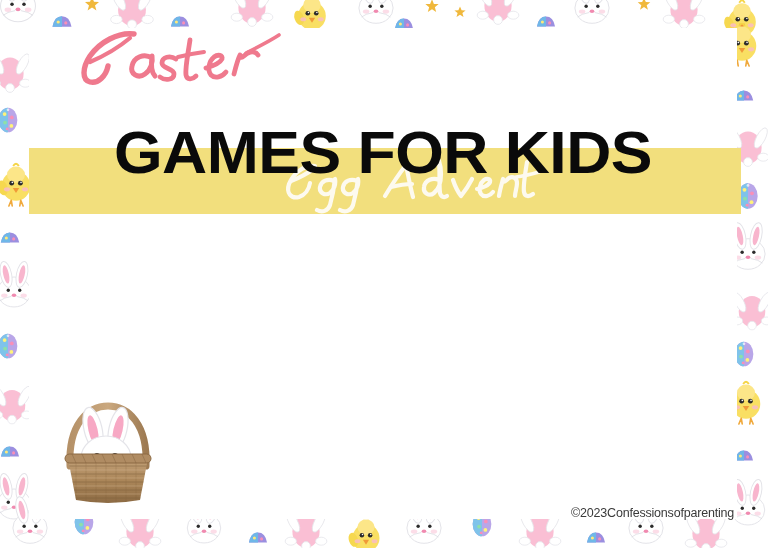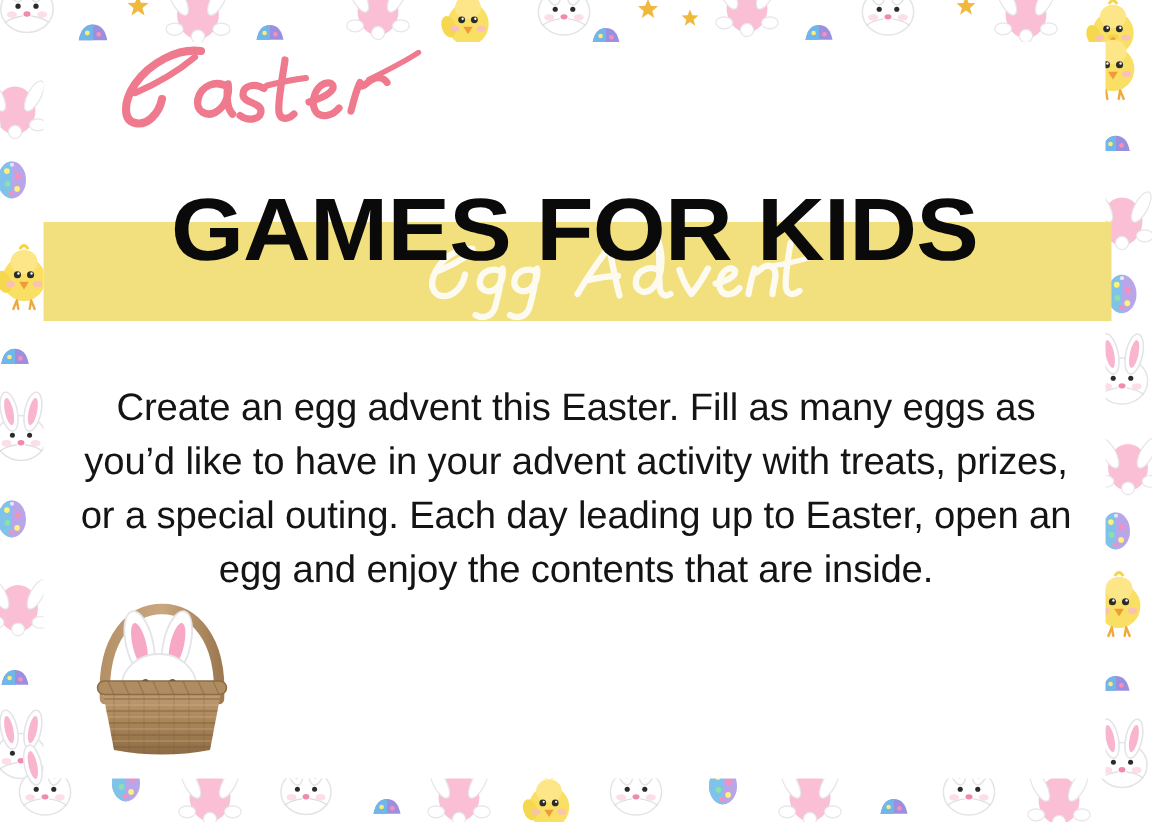--- a/index.html
+++ b/index.html
@@ -302,21 +302,20 @@
 
           <path d="M470 48 C471 41 473 35 474 31 C475 36 476 33 480 30 C484 28 488 30 488 35 C488 40 486 44 486 48"></path>
 
           <path d="M498 14 C496 26 494 38 495 44 C496 49 500 49 504 46"></path>
           <path d="M487 29 C495 28 503 26 510 24" stroke-width="3.4"></path>
         </g>
       </svg>
     </div>
   </div>
 
-  <p class="body-copy">Create an egg advent this Easter. Fill as many eggs as you’d like to have in your advent activity with treats, prizes, or a special outing. Each day leading up to Easter, open an egg and enjoy the contents that are inside.</p>
 
   <div class="basket-art">
     <svg width="132" height="124" viewBox="0 0 132 124" xmlns="http://www.w3.org/2000/svg">
       <defs>
         <linearGradient id="weave" x1="0" y1="0" x2="0" y2="1">
           <stop offset="0" stop-color="#c3a179"></stop>
           <stop offset="0.5" stop-color="#ab8659"></stop>
           <stop offset="1" stop-color="#8d6b44"></stop>
         </linearGradient>
         <linearGradient id="handleG" x1="0" y1="0" x2="1" y2="0">
@@ -360,14 +359,15 @@
         <path d="M20 88 H102 M20 96 H102 M20 104 H102 M20 112 H102"></path>
       </g>
 
       <rect x="17" y="72" width="86" height="9" rx="4.5" fill="#b08c63" stroke="#8d6b44" stroke-width="1"></rect>
       <g stroke="#83623e" stroke-width="0.9" opacity="0.5">
         <path d="M24 72 l4 9 M34 72 l4 9 M44 72 l4 9 M54 72 l4 9 M64 72 l4 9 M74 72 l4 9 M84 72 l4 9 M94 72 l4 9"></path>
       </g>
     </svg>
   </div>
 
+  <div class="copyright">©2023Confessionsofparenting</div>
 
 </div>
 
 </body></html>

